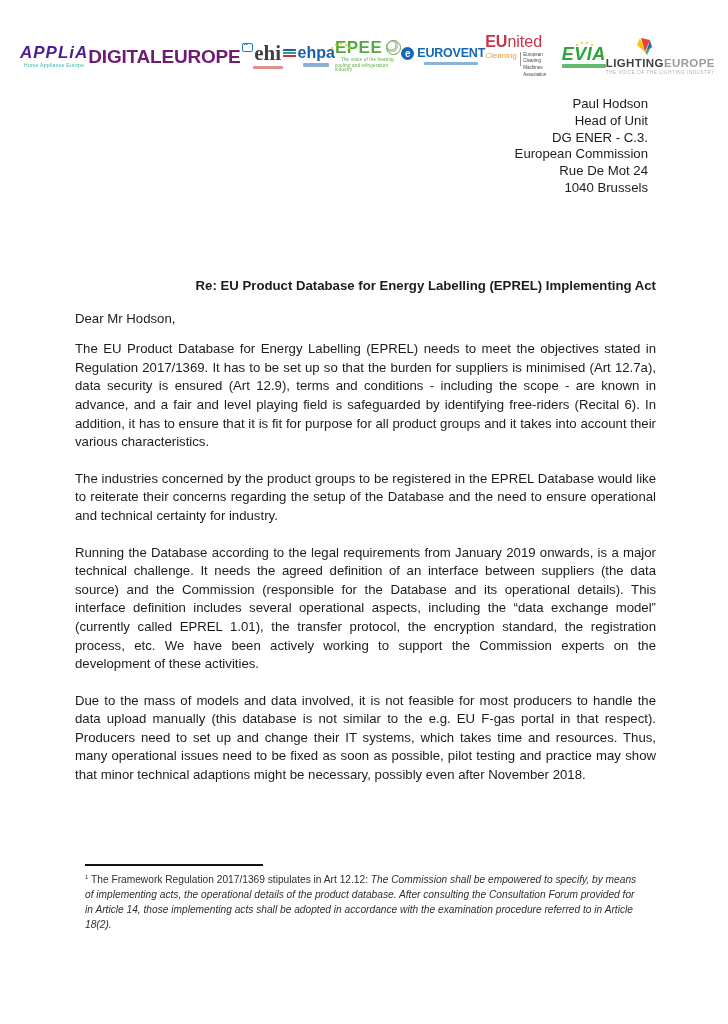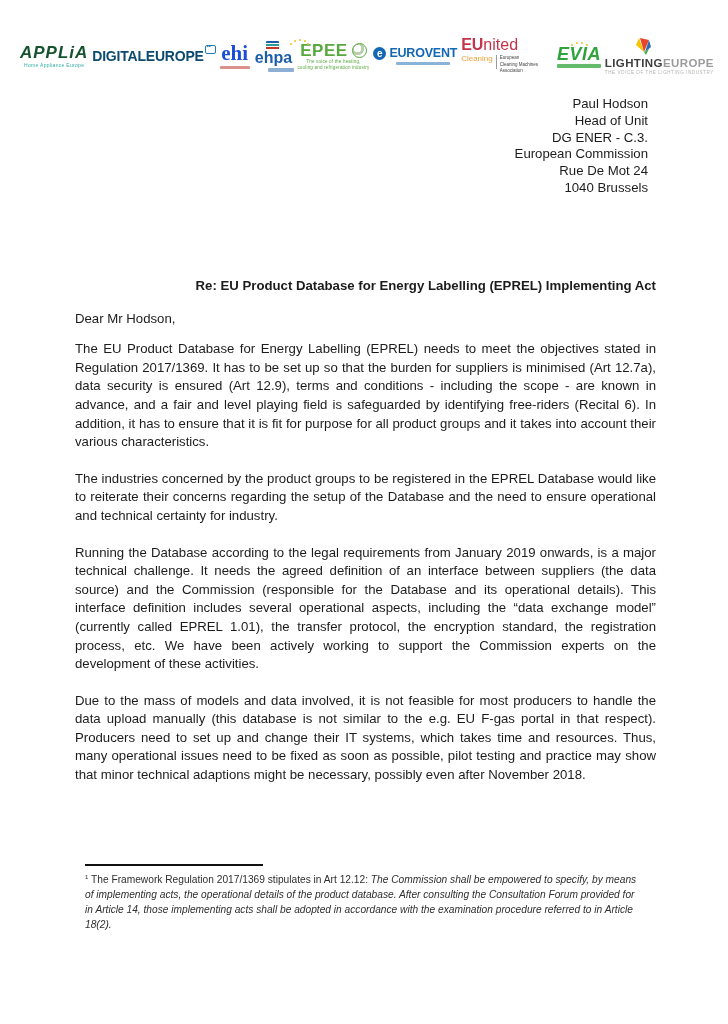--- a/index.html
+++ b/index.html
@@ -8,34 +8,34 @@
     font-family:"Liberation Sans",sans-serif;color:#1c1c1c;overflow:hidden;
   }
 
   
   .logo-strip{
     position:absolute;top:26px;left:20px;right:14px;height:60px;
     display:flex;align-items:center;justify-content:space-between;
   }
   .logo{display:flex;flex-direction:column;align-items:center;line-height:1;}
 
-  .applia-word{color:#14532d;font-weight:bold;font-size:17px;letter-spacing:1px;font-style:italic;}
+  .applia-word{color:#4c1d95;font-weight:bold;font-size:17px;letter-spacing:1px;font-style:italic;}
   .applia-tag{color:#35b0a5;font-size:5px;margin-top:2px;letter-spacing:.3px;}
 
   .digitaleurope{flex-direction:row;align-items:flex-start;}
-  .de-word{color:#0c4a6e;font-weight:bold;font-size:14px;letter-spacing:-0.2px;}
+  .de-word{color:#701a75;font-weight:bold;font-size:19px;letter-spacing:-0.2px;}
   .de-bubble{display:inline-block;width:9px;height:7px;border:1px solid #1e7fc2;border-radius:2px;margin-left:1px;margin-top:-4px;position:relative;}
   .de-bubble::before{content:"••";position:absolute;top:-3px;left:1px;font-size:6px;color:#1e7fc2;letter-spacing:0;}
 
-  .ehi-word{color:#1d4ed8;font-family:"Liberation Serif",serif;font-weight:bold;font-size:21px;}
+  .ehi-word{color:#404040;font-family:"Liberation Serif",serif;font-weight:bold;font-size:21px;}
   .microbar{display:block;border-radius:1px;}
   .ehi-bar{width:30px;height:3px;background:#c0392b;opacity:.55;margin-top:2px;}
 
   .ehpa{position:relative;}
-  .ehpa-row{display:flex;align-items:center;flex-direction:column;}
+  .ehpa-row{display:flex;align-items:center;}
   .ehpa-waves{width:13px;height:9px;margin-right:2px;background:linear-gradient(to bottom,#1c5fa8 0 2px,transparent 2px 3px,#2e9c8e 3px 5px,transparent 5px 6px,#c0392b 6px 8px,transparent 8px);border-radius:1px;}
   .ehpa-word{color:#1c5fa8;font-weight:bold;font-size:16px;}
   .ehpa-stars{position:absolute;top:2px;right:2px;width:2px;height:2px;border-radius:50%;background:#f0c419;box-shadow:4px -3px 0 #f0c419,9px -4px 0 #f0c419,14px -3px 0 #f0c419,17px 0 0 #f0c419;}
   .ehpa-bar{width:26px;height:4px;background:#1c5fa8;opacity:.5;margin-top:2px;margin-left:14px;}
 
   .epee-row{display:flex;align-items:center;}
   .epee-word{color:#57a83e;font-weight:bold;font-size:17px;letter-spacing:.5px;}
   .epee-globe{width:13px;height:13px;border-radius:50%;margin-left:4px;border:1.5px solid #57a83e;background:radial-gradient(circle at 35% 35%,#ffffff 30%,#b9cfae 31% 55%,#ffffff 56%);}
   .epee-tag{color:#57a83e;font-size:4.5px;margin-top:1.5px;letter-spacing:.2px;}
 

